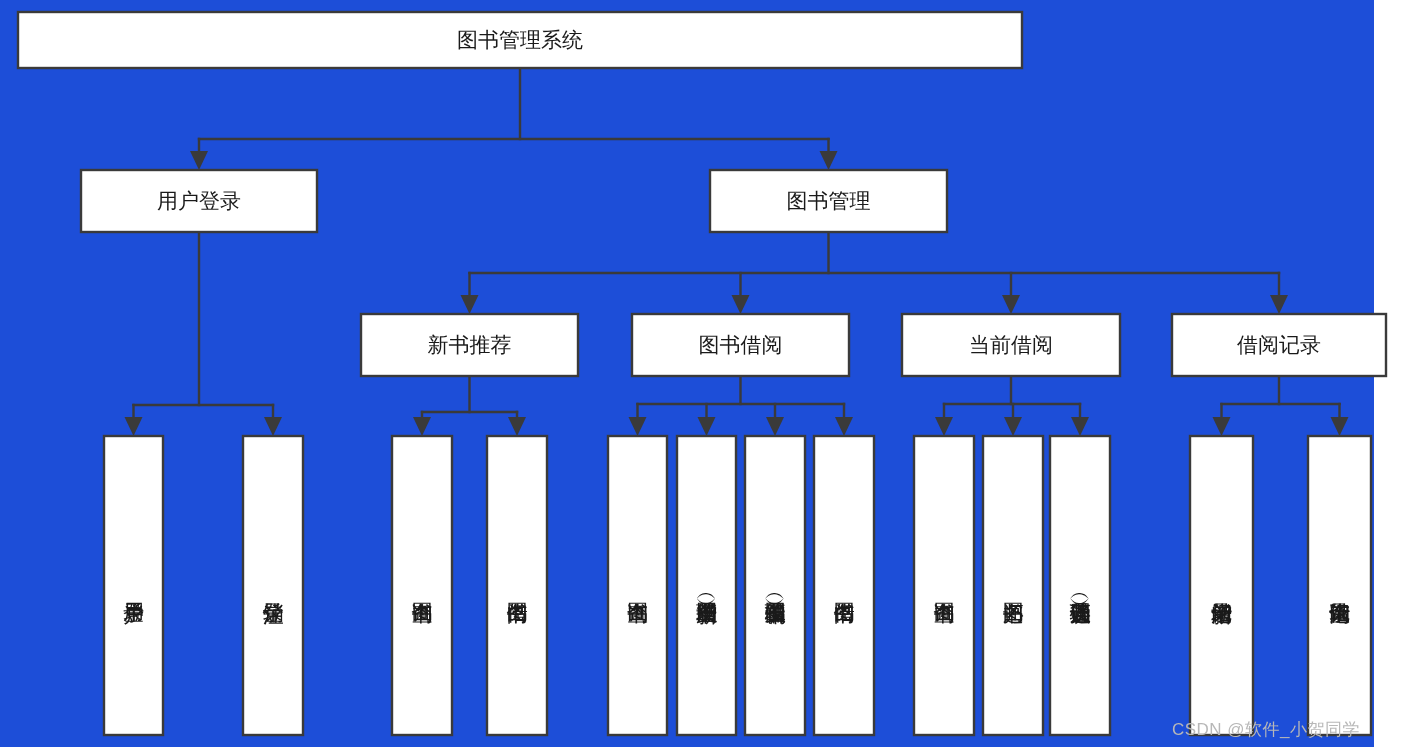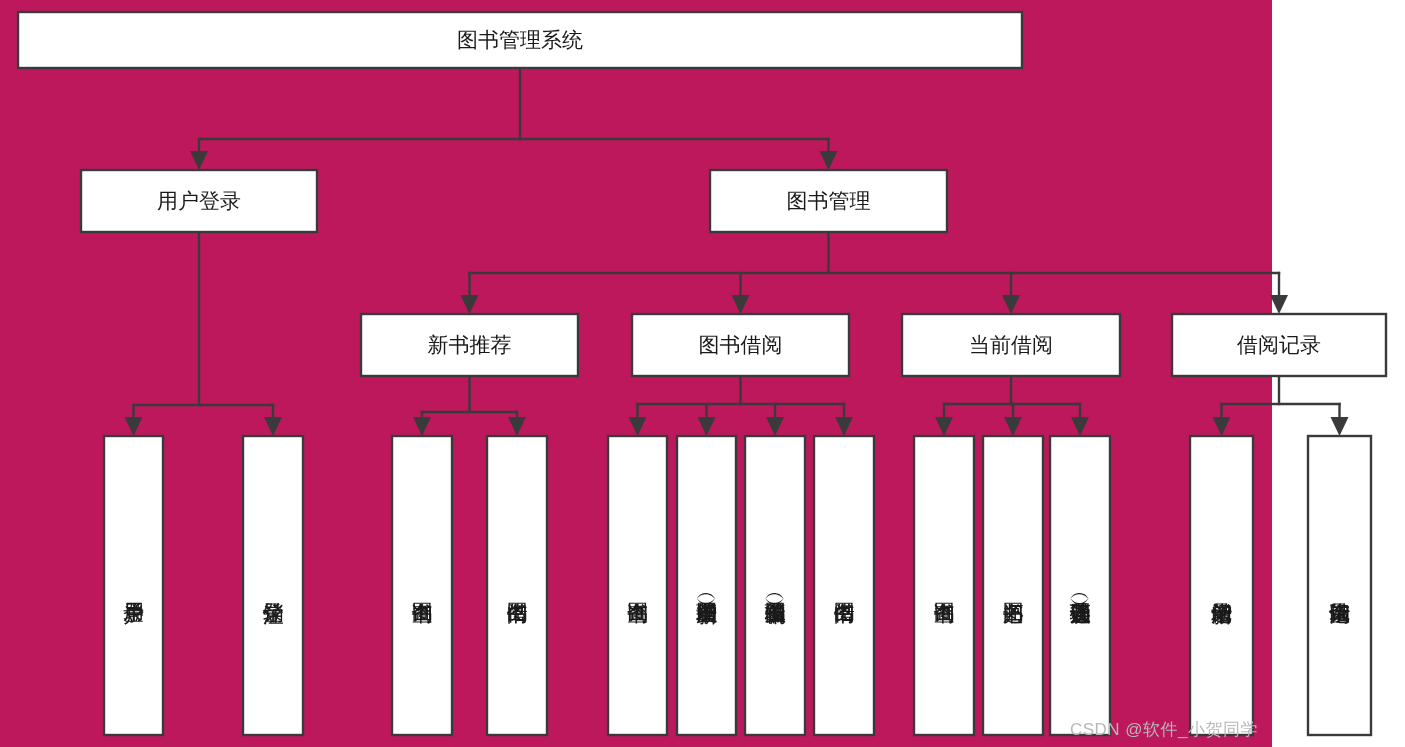--- a/index.html
+++ b/index.html
@@ -10,23 +10,23 @@
   }
   body {
     width: 1405px;
     height: 747px;
     font-family: "Liberation Sans", "DejaVu Sans", sans-serif;
     overflow: hidden;
     position: relative;
   }
   #diagram-root {
     position: relative;
-    width: 1272px;
+    width: 1374px;
     height: 747px;
-    background: #be185d;
+    background: #1d4ed8;
   }
   svg.diagram-canvas {
     position: absolute;
     left: 0;
     top: 0;
     width: 1405px;
     height: 747px;
     display: block;
   }
   .node-box {

